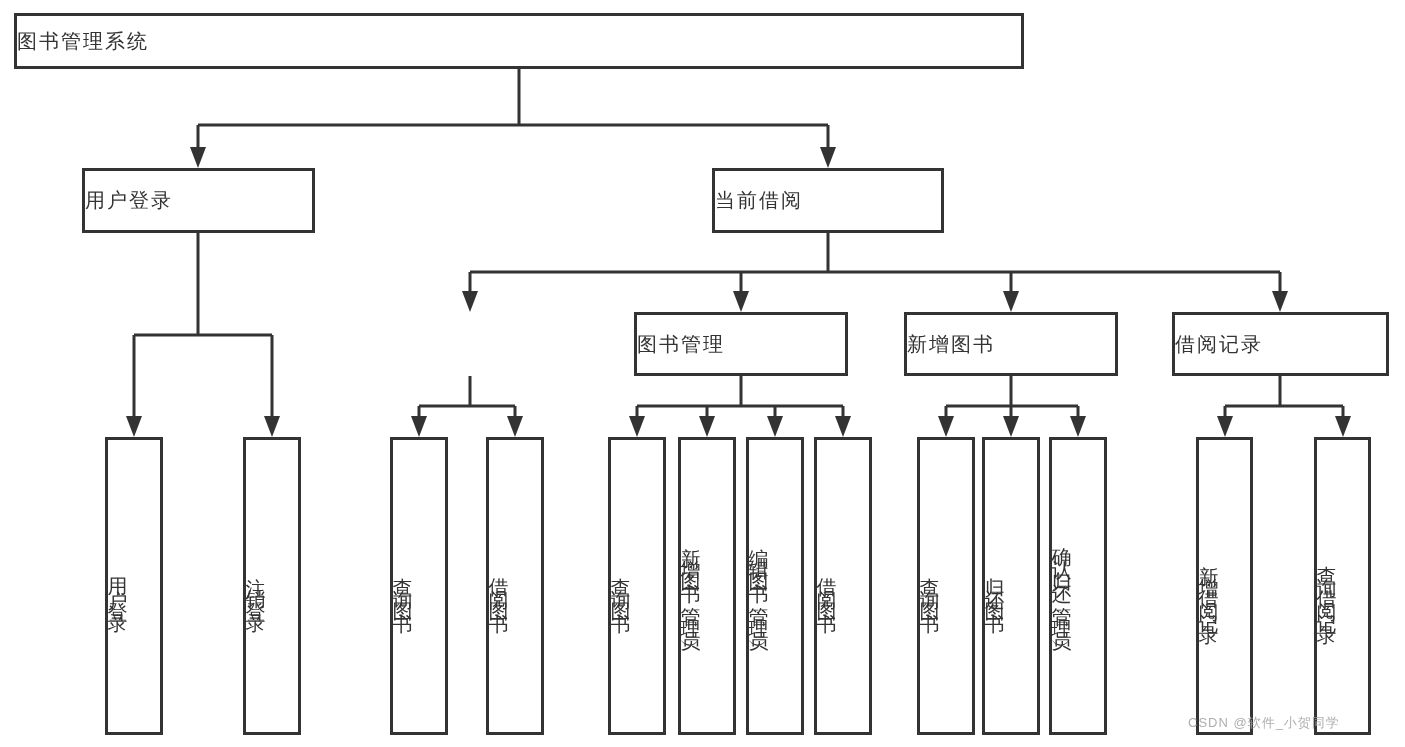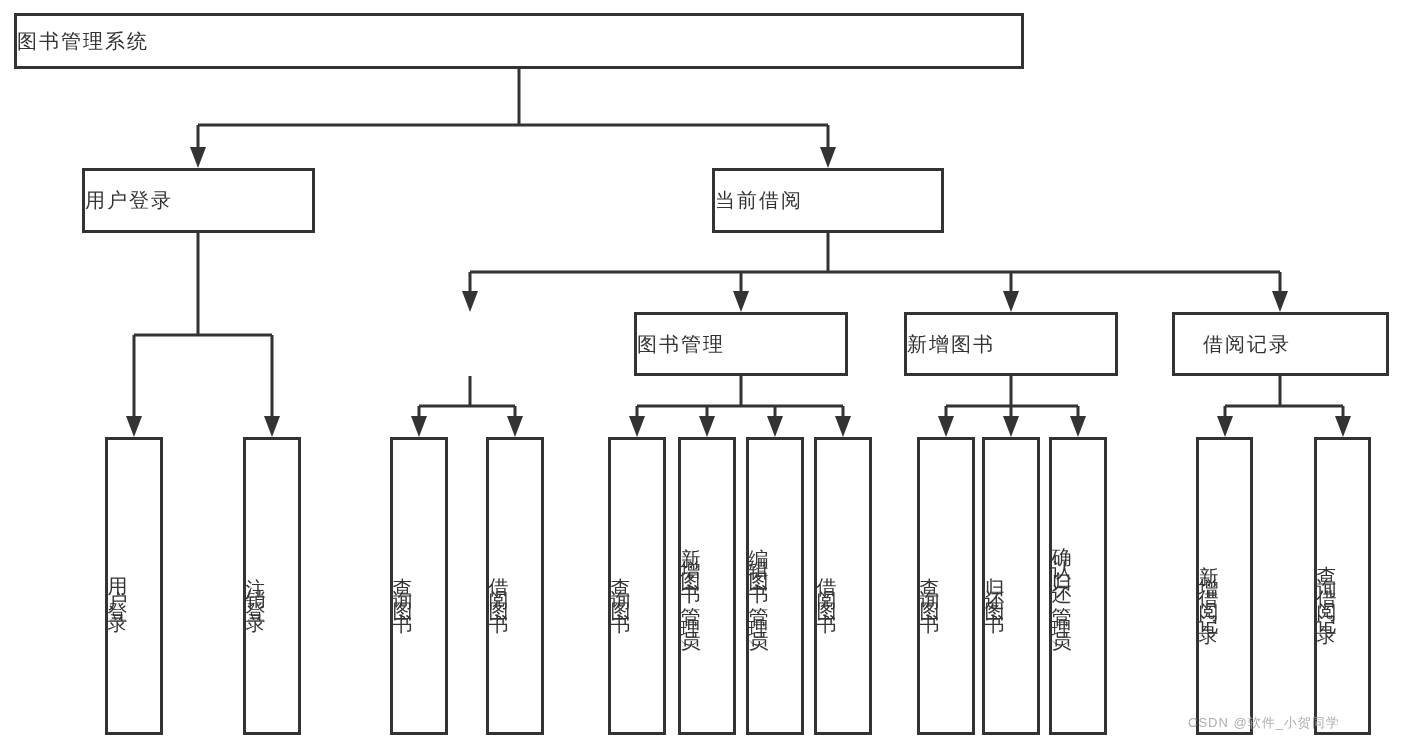--- a/index.html
+++ b/index.html
@@ -43,21 +43,21 @@
   }
   
   .n-root  { left: 14px;  top: 13px;  width: 1010px; height: 56px; }
   
   .n-l2a   { left: 82px;  top: 168px; width: 233px;  height: 65px; }
   .n-l2b   { left: 712px; top: 168px; width: 232px;  height: 65px; }
   
   .n-l3a   { left: 362px;  top: 312px; width: 216px; height: 64px; }
   .n-l3b   { left: 634px;  top: 312px; width: 214px; height: 64px; }
   .n-l3c   { left: 904px;  top: 312px; width: 214px; height: 64px; }
-  .n-l3d   { left: 1172px; top: 312px; width: 217px; height: 64px; padding-left: 28px; }
+  .n-l3d   { left: 1172px; top: 312px; width: 217px; height: 64px; }
   
   .leaf    { top: 437px; height: 298px; width: 58px; }
   .n-a1 { left: 105px; }
   .n-a2 { left: 243px; }
   .n-b1 { left: 390px; }
   .n-b2 { left: 486px; }
   .n-c1 { left: 608px; }
   .n-c2 { left: 678px; }
   .n-c3 { left: 746px; }
   .n-c4 { left: 814px; }

